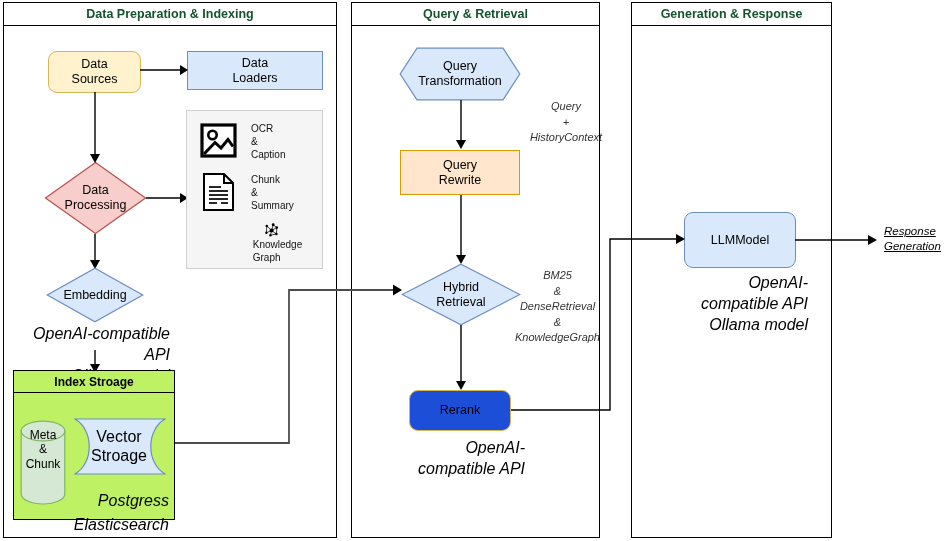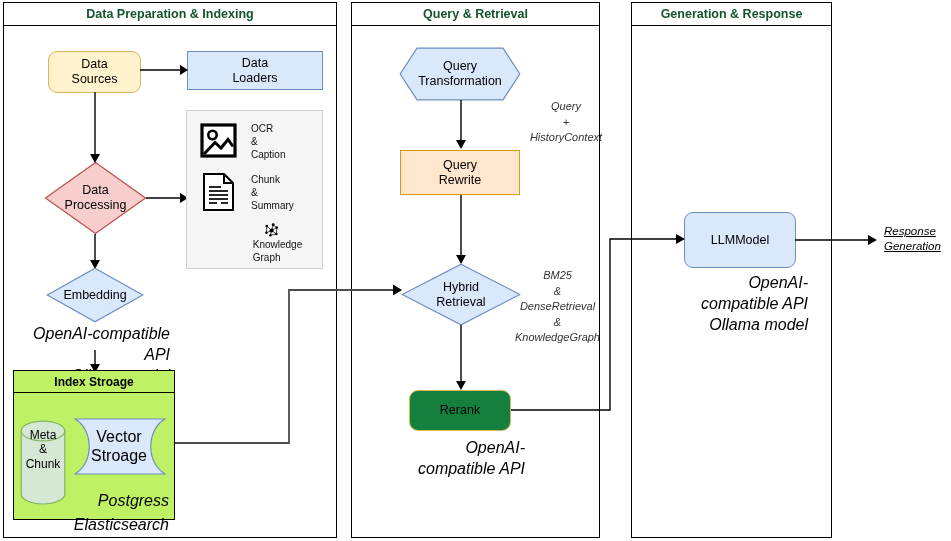--- a/index.html
+++ b/index.html
@@ -8,21 +8,21 @@
   .panel{position:absolute;border:1.4px solid #000;background:#fff;box-sizing:border-box;}
   .panel-title{position:absolute;left:0;right:0;top:0;height:23px;line-height:23px;
     text-align:center;font-size:12.5px;font-weight:bold;color:#14532d;
     border-bottom:1.4px solid #000;box-sizing:border-box;}
   .node{position:absolute;box-sizing:border-box;display:flex;align-items:center;
     justify-content:center;text-align:center;font-size:12.5px;color:#000;line-height:1.18;}
   .rect{border:1.2px solid #6c8ebf;background:#dae8fc;}
   .rect-amber{border:1.2px solid #d6b656;background:#fff2cc;border-radius:9px;}
   .rect-orange{border:1.2px solid #d79b00;background:#ffe6cc;}
   .rect-round-blue{border:1.2px solid #6c8ebf;background:#dae8fc;border-radius:9px;}
-  .rect-round-amber{border:1.2px solid #d6b656;background:#15803d;border-radius:9px;}
+  .rect-round-amber{border:1.2px solid #d6b656;background:#1d4ed8;border-radius:9px;}
   .svgnode{position:absolute;}
   .svglabel{position:absolute;display:flex;align-items:center;justify-content:center;
     text-align:center;font-size:12.5px;color:#000;line-height:1.18;pointer-events:none;}
   .cap{position:absolute;text-align:right;font-size:16px;font-style:italic;
     color:#000;line-height:1.32;}
   .cap-grey{position:absolute;text-align:center;font-size:11px;font-style:italic;
     color:#333;line-height:1.42;}
   .iconpanel{position:absolute;border:1.6px solid #d0d0d0;background:#f5f5f5;box-sizing:border-box;}
   .iconrow{position:absolute;display:flex;align-items:center;}
   .iconrow .lbl{font-size:10px;color:#111;line-height:1.3;

